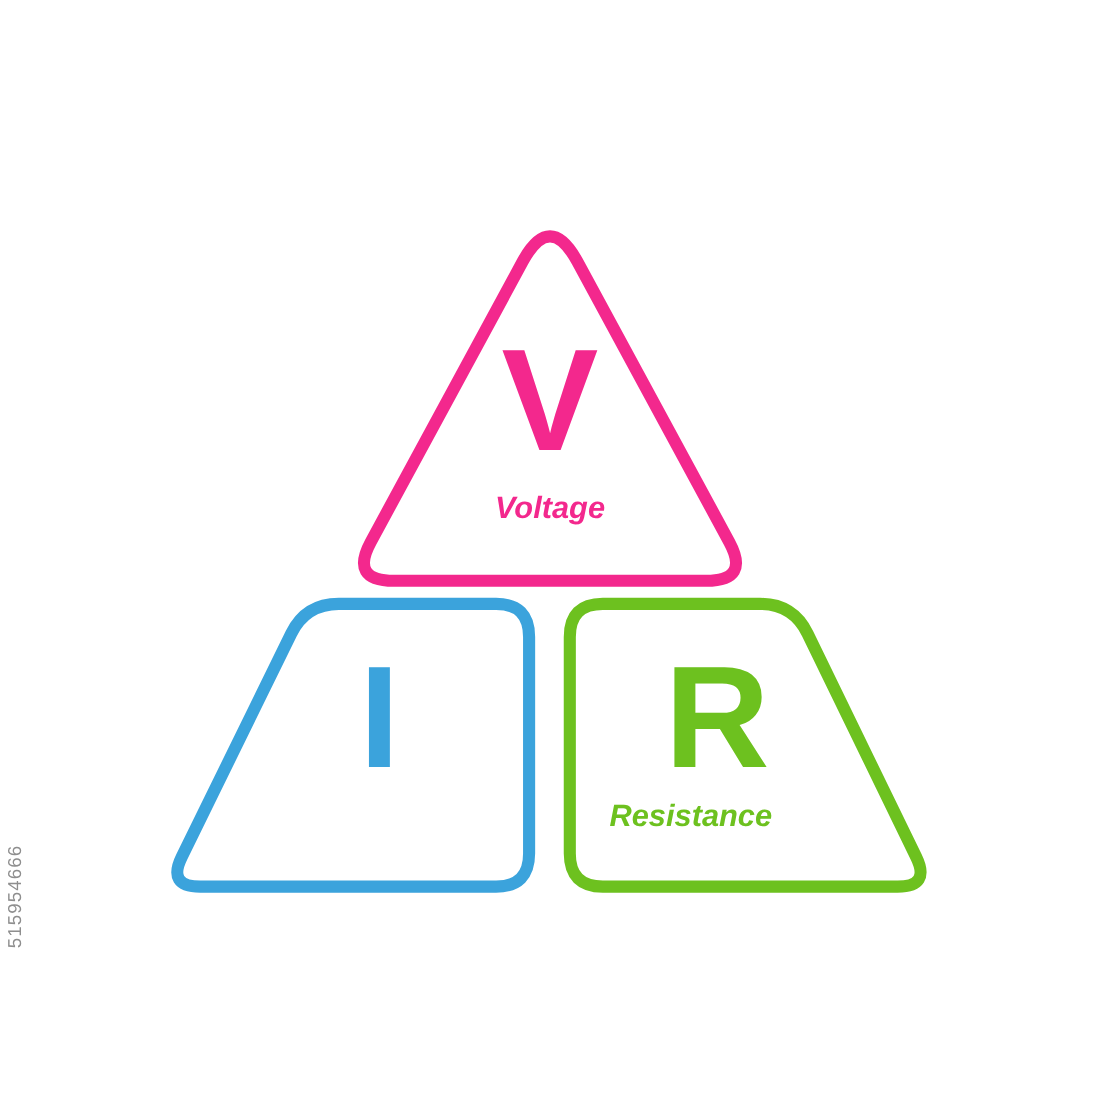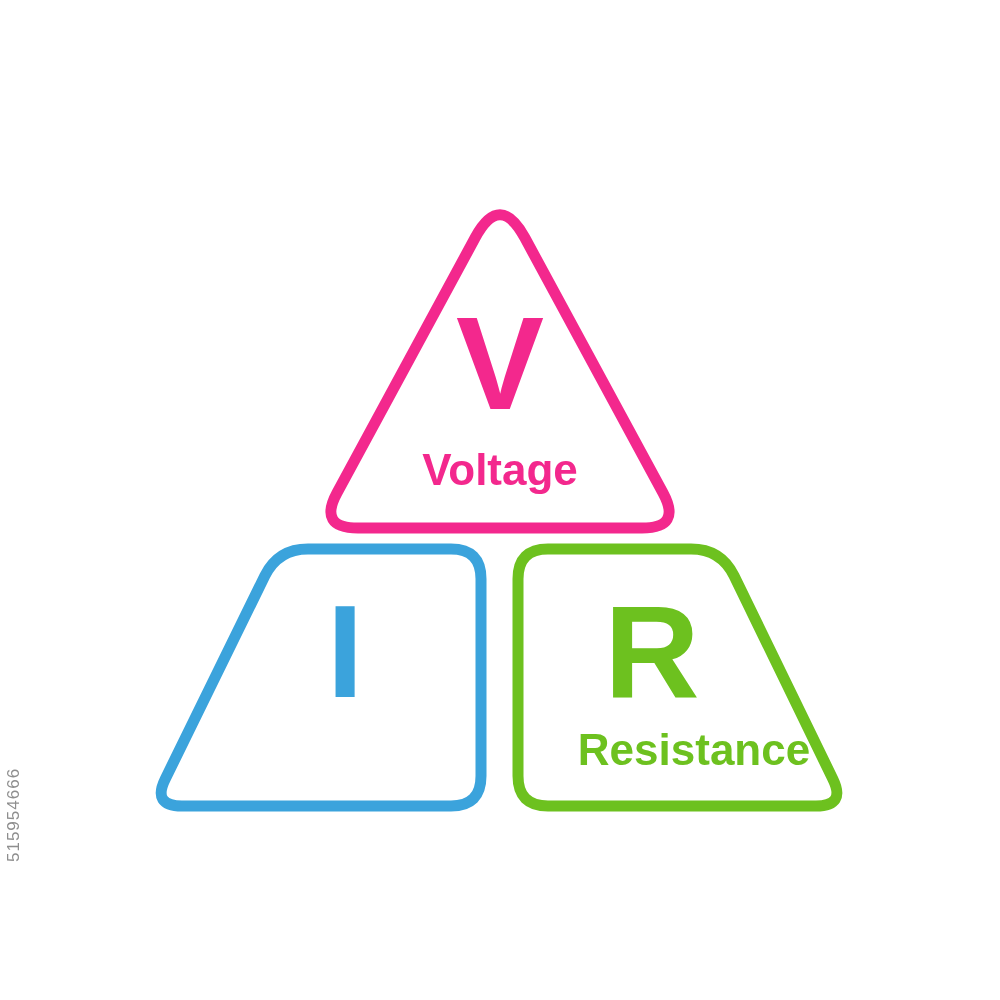--- a/index.html
+++ b/index.html
@@ -22,21 +22,21 @@
   }
   .label {
     position: absolute;
     transform: translateX(-50%);
     white-space: nowrap;
     font-weight: bold;
     text-align: center;
     line-height: 1;
   }
   .big-letter { font-size: 132px; letter-spacing: 0; }
-  .word { font-size: 44px; }
+  .word { font-size: 28px; font-style: italic; }
   .watermark-id {
     position: absolute;
     left: 4px;
     top: 862px;
     transform: rotate(-90deg);
     transform-origin: 0 0;
     font-size: 17px;
     color: #8e8e8e;
     letter-spacing: 1px;
     white-space: nowrap;
@@ -55,17 +55,17 @@
 
     <path d="M 548,549 L 691,549 Q 721,549 734.1,575.9 L 832.9,779.1 Q 846,806 816,806 L 548,806 Q 518,806 518,776 L 518,579 Q 518,549 548,549 Z" fill="none" stroke-width="11" stroke-linejoin="round" stroke-linecap="round" stroke="#6DC11F"></path>
   </svg>
 
   <div class="label big-letter" style="left: 500px; top: 298px; color: rgb(243, 40, 141);">V</div>
   <div class="label word" style="left: 500px; top: 448px; color: rgb(243, 40, 141);">Voltage</div>
 
   <div class="label big-letter" style="left: 345px; top: 586px; color: rgb(59, 163, 220);">I</div>
 
   <div class="label big-letter" style="left: 652px; top: 586px; color: rgb(109, 193, 31);">R</div>
-  <div class="label word" style="left: 694px; top: 728px; color: rgb(109, 193, 31);">Resistance</div>
+  <div class="label word" style="left: 628px; top: 728px; color: rgb(109, 193, 31);">Resistance</div>
 
   <div class="watermark-id" style="color: rgb(142, 142, 142);">515954666</div>
 
 </div>
 
 </body></html>

